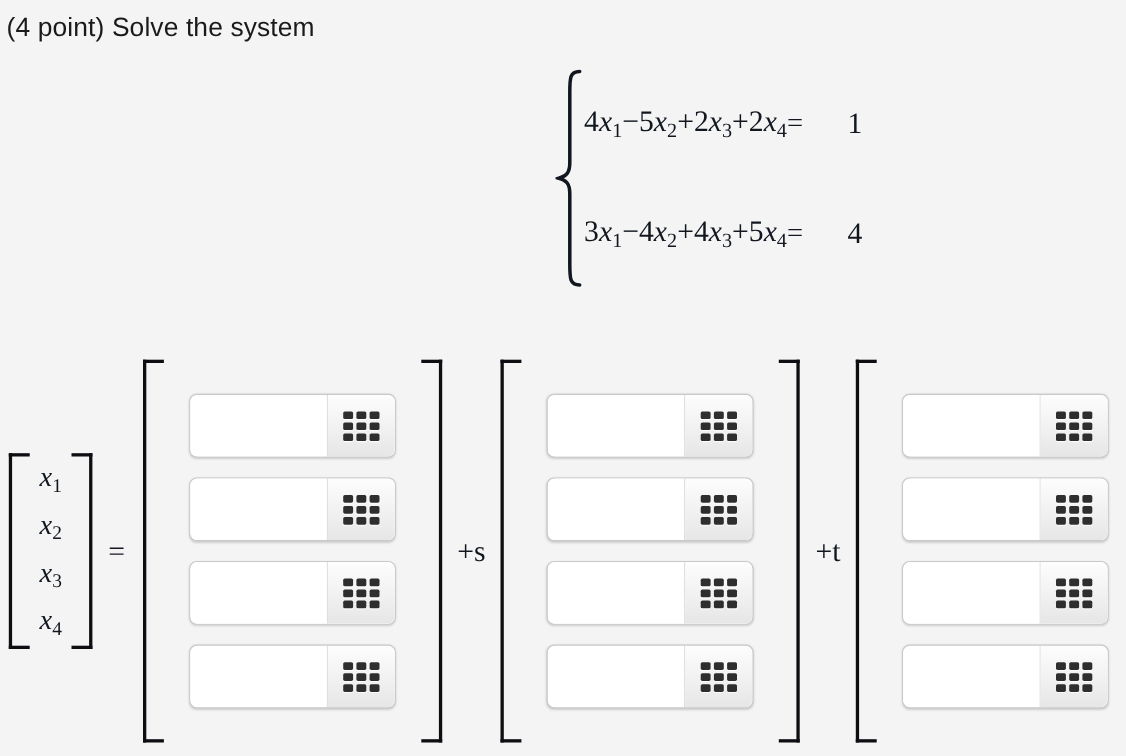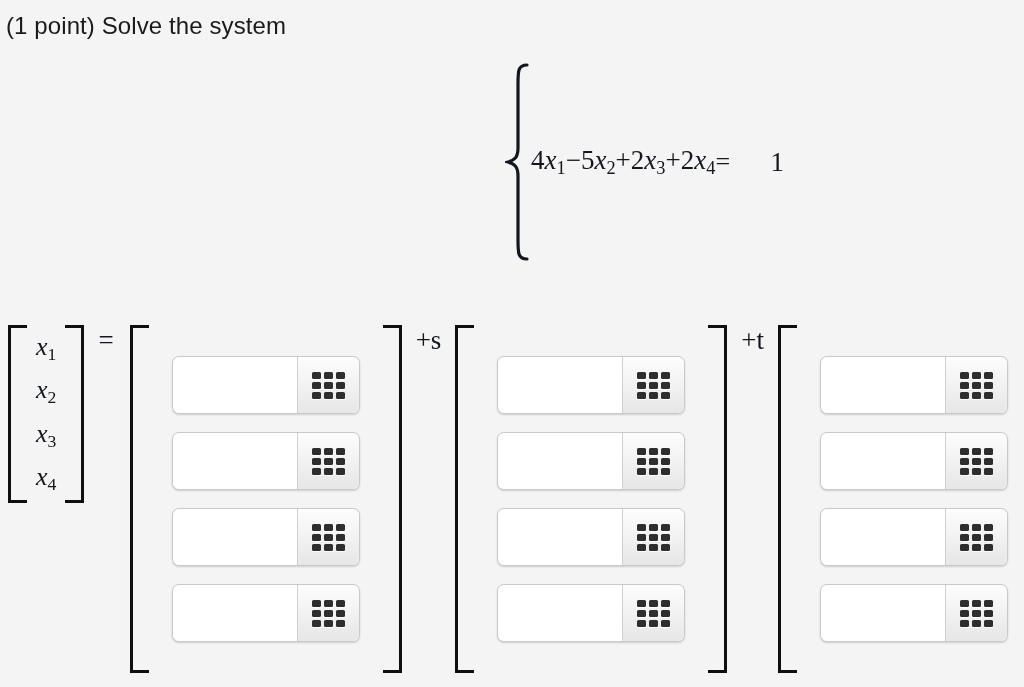--- a/index.html
+++ b/index.html
@@ -82,21 +82,21 @@
   }
 
   
   #answer-row {
     position: absolute;
     left: 0;
     top: 325px;
     width: 1024px;
     height: 352px;
     display: flex;
-    align-items: flex-start;
+    align-items: center;
   }
 
   
   .sqbracket {
     width: 16px;
     align-self: stretch;
     flex: none;
     position: relative;
   }
   .sqbracket::before {
@@ -199,21 +199,21 @@
   .grid-icon i {
     display: block;
     background: #2e2e2e;
     border-radius: 1.5px;
     box-shadow: 0 1px 0 rgba(255,255,255,0.85);
   }
 </style>
 </head>
 <body>
 
-<div id="question-prompt">(1 point) Solve the system</div>
+<div id="question-prompt">(4 point) Solve the system</div>
 
 <div id="equation-system">
 
   <div class="brace-left">
     <svg width="26" height="200" viewBox="0 0 26 200" aria-hidden="true">
       <path d="M22 3
                C13 3 13 9 13 22
                C13 62 13 74 13 86
                C13 95 10 98 3 100
                C10 102 13 105 13 114
@@ -225,20 +225,28 @@
   <table class="equations">
     <tbody id="equations-body">
         <tr>
           <td class="term">4<span class="mvar">x</span><span class="msub">1</span></td>
           <td class="term">−5<span class="mvar">x</span><span class="msub">2</span></td>
           <td class="term">+2<span class="mvar">x</span><span class="msub">3</span></td>
           <td class="term">+2<span class="mvar">x</span><span class="msub">4</span></td>
           <td class="eqsign">=</td>
           <td class="rhs">1</td>
         </tr>
+        <tr>
+          <td class="term">3<span class="mvar">x</span><span class="msub">1</span></td>
+          <td class="term">−4<span class="mvar">x</span><span class="msub">2</span></td>
+          <td class="term">+4<span class="mvar">x</span><span class="msub">3</span></td>
+          <td class="term">+5<span class="mvar">x</span><span class="msub">4</span></td>
+          <td class="eqsign">=</td>
+          <td class="rhs">4</td>
+        </tr>
       </tbody>
   </table>
 </div>
 
 <div id="answer-row">
 
   <div id="x-vector-group">
     <span class="sqbracket left"></span>
     <div class="xvec-cells" id="xvec-cells">
         <div><span class="mvar">x</span><span class="msub">1</span></div>

